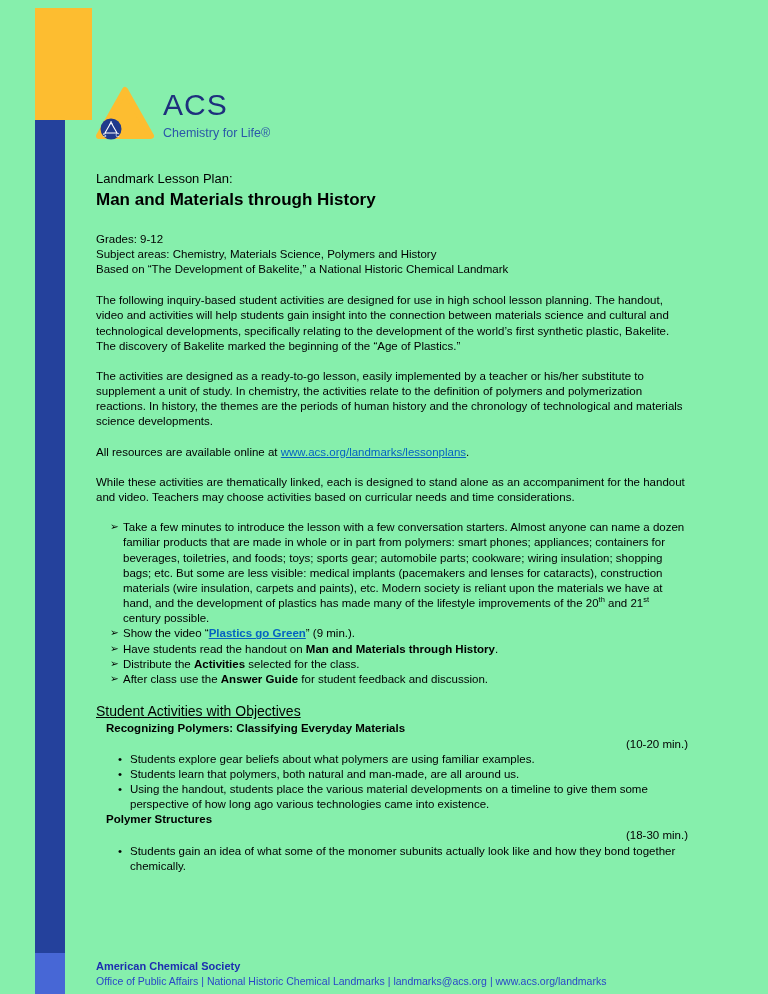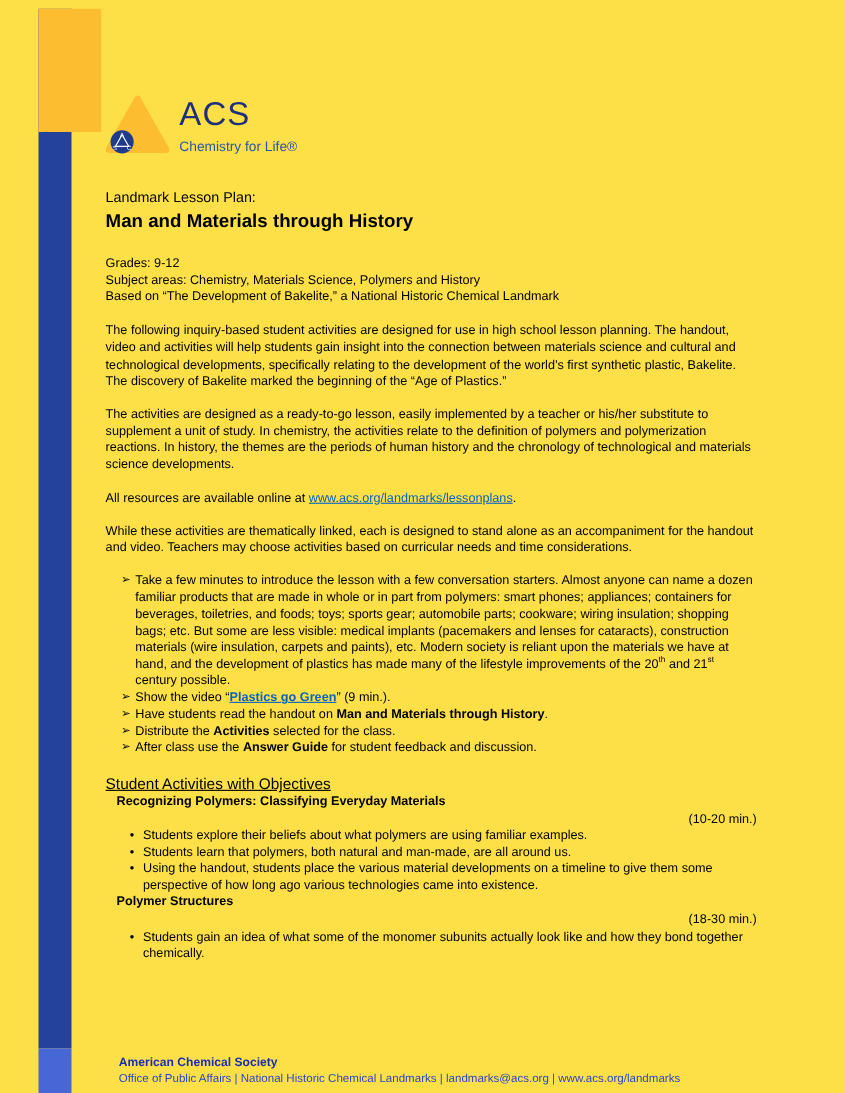--- a/index.html
+++ b/index.html
@@ -1,21 +1,21 @@
 <!DOCTYPE html>
 <html><head>
 <meta charset="utf-8">
 <style>
   * { box-sizing: border-box; }
   html, body { margin: 0; padding: 0; background: #ffffff; }
   .page {
     position: relative;
     width: 768px;
     height: 994px;
-    background: #fde047;
+    background: #86efac;
     font-family: "Liberation Sans", sans-serif;
     color: #000000;
     overflow: hidden;
   }
   
   .stripe      { position: absolute; left: 35px; top: 8px;   width: 30px; height: 945px; background: #24419c; }
   .stripe-bot  { position: absolute; left: 35px; top: 953px; width: 30px; height: 41px;  background: #4767d6; }
   .yellow-blk  { position: absolute; left: 35px; top: 8px;   width: 57px; height: 112px; background: #fdbd30; }
 
   .content {
@@ -58,21 +58,21 @@
   .activity { margin-left: 10px; }
   .activity-title-row { display: flex; }
   .activity-title { flex: 1; font-weight: bold; }
   .activity-time { font-weight: normal; white-space: nowrap; margin-top: 16px; }
   .obj-list { margin-left: 12px; }
   .obj-item { display: flex; }
   .obj-marker { flex: 0 0 12px; width: 12px; }
   .obj-text { flex: 1; }
 
   
-  .footer { position: absolute; left: 108px; top: 960px; width: 610px; }
+  .footer { position: absolute; left: 96px; top: 960px; width: 610px; }
   .footer-org  { font-size: 11px; font-weight: bold; color: #1d2eb0; margin: 0; }
   .footer-info { font-size: 10.5px; color: #2b46c8; margin: 3px 0 0 0; }
 </style>
 </head>
 <body>
 
 <div class="page">
 
   <div class="stripe"></div>
   <div class="stripe-bot"></div>
@@ -145,21 +145,21 @@
     <p class="section-heading">Student Activities with Objectives</p>
 
     <div class="activity">
       <div class="activity-title-row">
         <span class="activity-title">Recognizing Polymers: Classifying Everyday Materials</span>
         <span class="activity-time">(10-20 min.)</span>
       </div>
       <div class="obj-list">
         <div class="obj-item">
           <span class="obj-marker">•</span>
-          <span class="obj-text">Students explore their beliefs about what polymers are using familiar examples.</span>
+          <span class="obj-text">Students explore gear beliefs about what polymers are using familiar examples.</span>
         </div>
         <div class="obj-item">
           <span class="obj-marker">•</span>
           <span class="obj-text">Students learn that polymers, both natural and man-made, are all around us.</span>
         </div>
       </div>
     </div>
 
     <div class="activity">
       <div class="obj-list">

